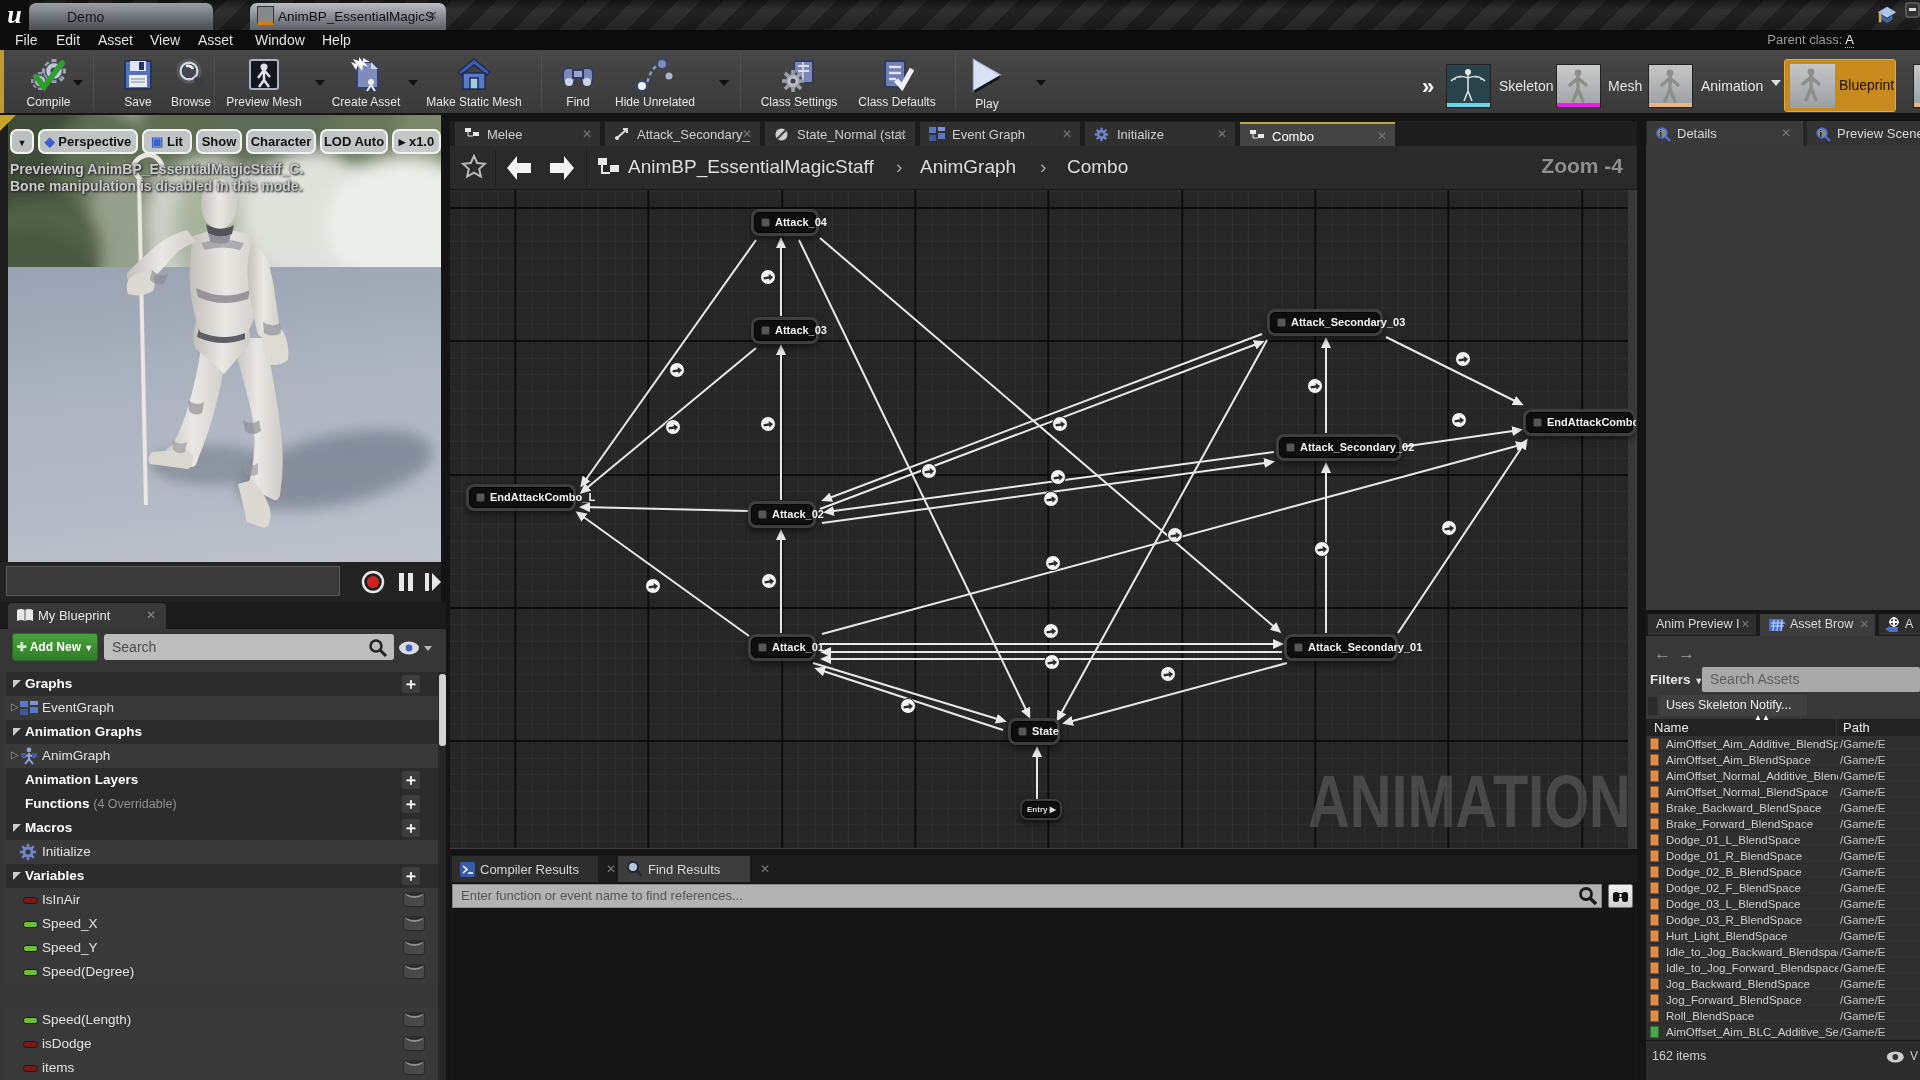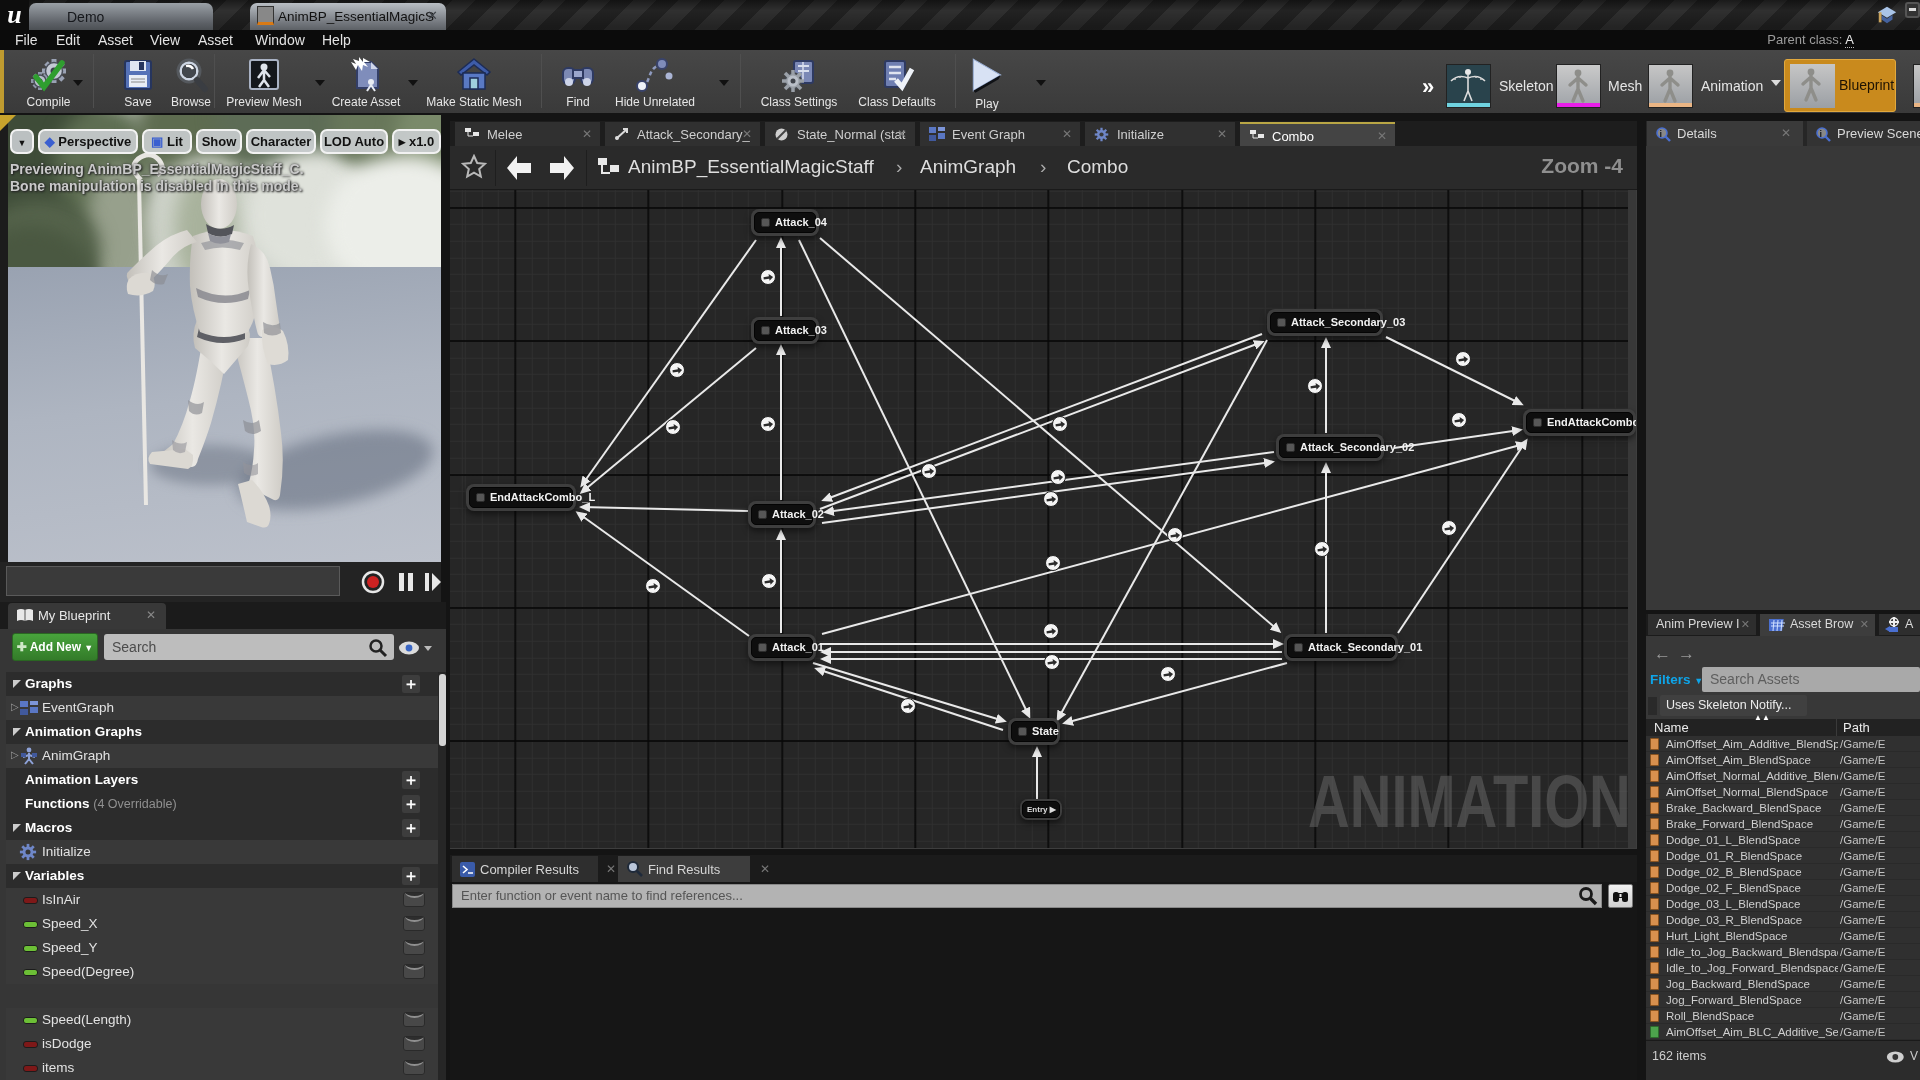--- a/index.html
+++ b/index.html
@@ -107,21 +107,21 @@
 #bsearch{position:absolute;left:2px;top:29px;width:1150px;height:24px;background:#b3b3b3;border:1px solid #888;
  color:#555;font-size:13px;line-height:22px;padding-left:8px;}
 
 #rpanel{left:1646px;top:121px;width:274px;height:959px;background:#383838;}
 #rtabs1{position:absolute;left:0;top:0;width:274px;height:25px;background:#262626;}
 .rtab{position:absolute;top:0px;height:25px;color:#d9d9d9;font-size:13px;}
 #rdivider{position:absolute;left:0;top:489px;width:274px;height:4px;background:#141414;}
 #rtabs2{position:absolute;left:0;top:493px;width:274px;height:22px;background:#1b1b1b;}
 #abrowser{position:absolute;left:0;top:515px;width:274px;height:444px;background:#383838;}
 .navarr{position:absolute;top:8px;color:#9a9a9a;font-size:17px;font-weight:bold;}
-#filters{position:absolute;left:4px;top:36px;color:#0ea5e9;font-size:13.5px;font-weight:bold;}
+#filters{position:absolute;left:4px;top:36px;color:#e5e5e5;font-size:13.5px;font-weight:bold;}
 #asearch{position:absolute;left:56px;top:31px;width:218px;height:25px;background:#a9a9a9;border-radius:2px;
  color:#5e5e5e;font-size:14px;line-height:25px;padding-left:8px;}
 #chiprow .sq{position:absolute;left:2px;top:61px;width:9px;height:18px;background:#2a2a2a;}
 #chip{position:absolute;left:14px;top:59px;width:147px;height:21px;background:#404040;border-radius:2px;
  color:#ececec;font-size:12.5px;line-height:21px;padding-left:6px;}
 #ahead{position:absolute;left:0;top:83px;width:274px;height:17px;background:#222;color:#ececec;font-size:13px;}
 .arow{position:absolute;left:0;width:274px;height:16px;border-bottom:1px solid #2a2a2a;background:#303030;}
 .arow .fic{position:absolute;left:4px;top:2px;width:9px;height:12px;background:#d8904e;border:1px solid #8a5420;border-radius:1px;}
 .arow .fic.green{background:#4da34d;border-color:#2c6b2c;}
 .arow span{position:absolute;left:20px;top:2px;color:#cfcfcf;font-size:11.5px;white-space:nowrap;width:172px;overflow:hidden;}
@@ -730,21 +730,21 @@
       </div>
       <div class="node" style="left:16px;top:294px;width:110px">
         <div class="in"><span class="ni"></span>EndAttackCombo_L</div>
       </div>
       <div class="node" style="left:1073px;top:219px;width:113px">
         <div class="in"><span class="ni"></span>EndAttackCombo_R</div>
       </div>
       <div class="node" style="left:817px;top:119px;width:116px">
         <div class="in"><span class="ni"></span>Attack_Secondary_03</div>
       </div>
-      <div class="node" style="left:826px;top:244px;width:108px">
+      <div class="node" style="left:826px;top:244px;width:126px">
         <div class="in"><span class="ni"></span>Attack_Secondary_02</div>
       </div>
       <div class="node" style="left:834px;top:444px;width:114px">
         <div class="in"><span class="ni"></span>Attack_Secondary_01</div>
       </div>
       <div class="node" style="left:558px;top:528px;width:52px">
         <div class="in"><span class="ni"></span>State</div>
       </div>
       <div class="node" style="left:570px;top:609px;width:42px;padding:2px">
 <div class="in" style="height:17px;font-size:8px;line-height:16px;padding:0 4px;color:#ddd">Entry <b style="font-size:8px">▶</b></div>

